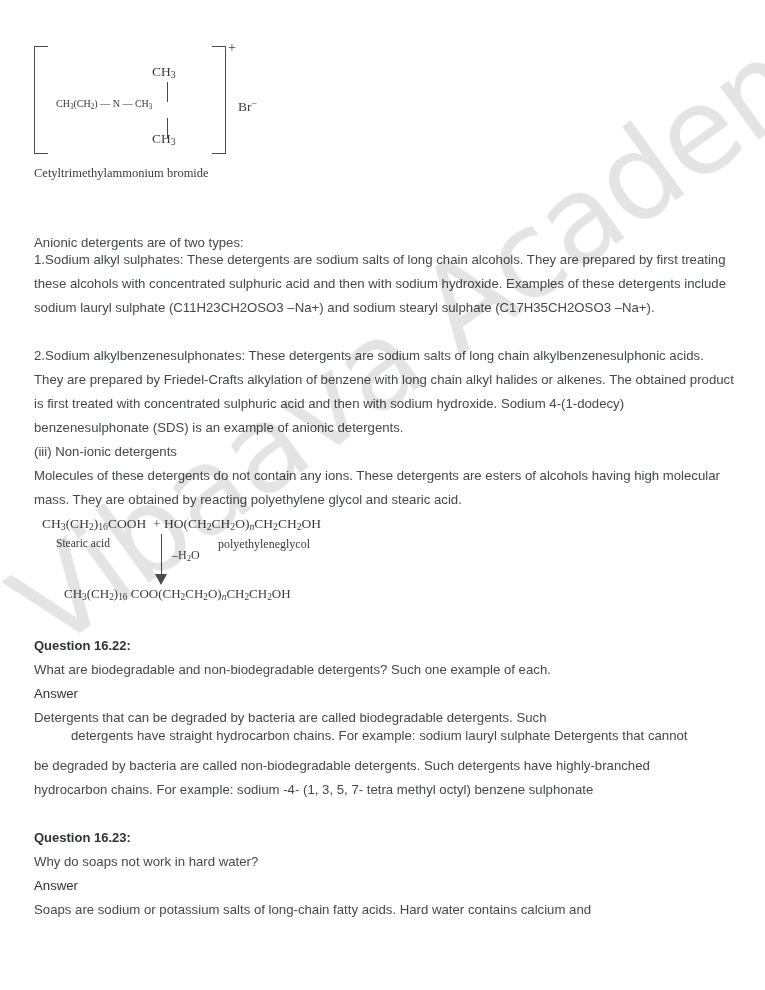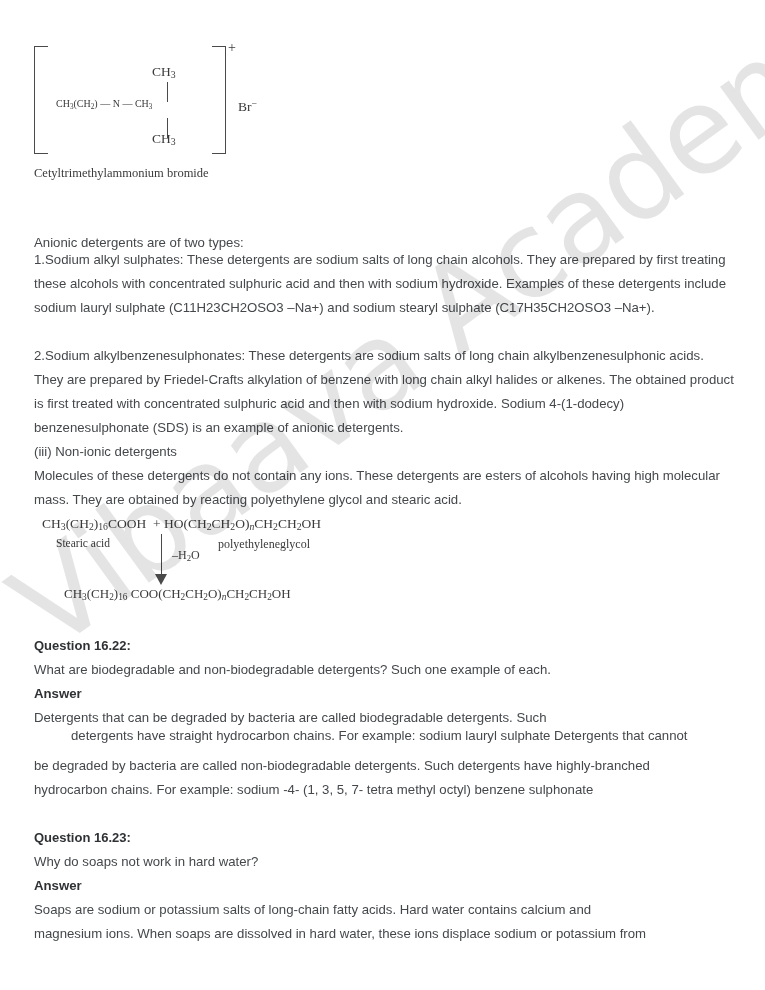--- a/index.html
+++ b/index.html
@@ -134,21 +134,21 @@
     line-height: 24px;
     color: #44484b;
   }
 
   .qhead {
     font-weight: bold;
     color: #2f3234;
     font-size: 13px;
   }
   .ahead {
-    font-weight: bold;
+    font-weight: normal;
     color: #2f3234;
     font-size: 13.2px;
   }
 
   
   .struct2 {
     position: absolute;
     left: 38px;
     top: 516px;
     width: 330px;
@@ -261,19 +261,18 @@
   <div class="body-block" style="top:706px;">Detergents that can be degraded by bacteria are called biodegradable detergents. Such</div>
   <div class="body-block" style="top:724px;margin-left:37px;">detergents have straight hydrocarbon chains. For example: sodium lauryl sulphate Detergents that cannot</div>
   <div class="body-block" style="top:754px;">be degraded by bacteria are called non-biodegradable detergents. Such detergents have highly-branched</div>
   <div class="body-block" style="top:778px;">hydrocarbon chains. For example: sodium -4- (1, 3, 5, 7- tetra methyl octyl) benzene sulphonate</div>
 
   <div class="body-block qhead" style="top:826px;">Question 16.23:</div>
   <div class="body-block" style="top:850px;">Why do soaps not work in hard water?</div>
   <div class="body-block ahead" style="top:874px;">Answer</div>
 
   <div class="body-block" style="top:898px;">Soaps are sodium or potassium salts of long-chain fatty acids. Hard water contains calcium and</div>
-  <div class="body-block" style="top:922px;">magnesium ions. When soaps are dissolved in hard water, these ions displace sodium or potassium from</div>
 
 </div>
 
 <div id="watermark">
   <div class="wm-text">Vibaava Academy</div>
 </div>
 
 </body></html>

